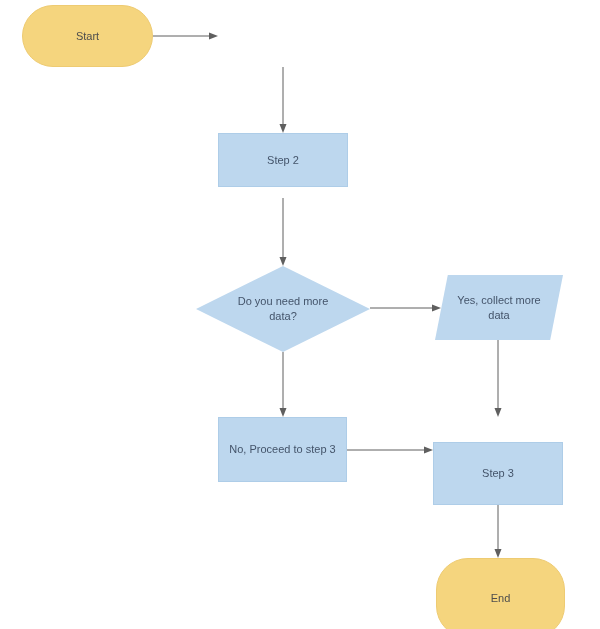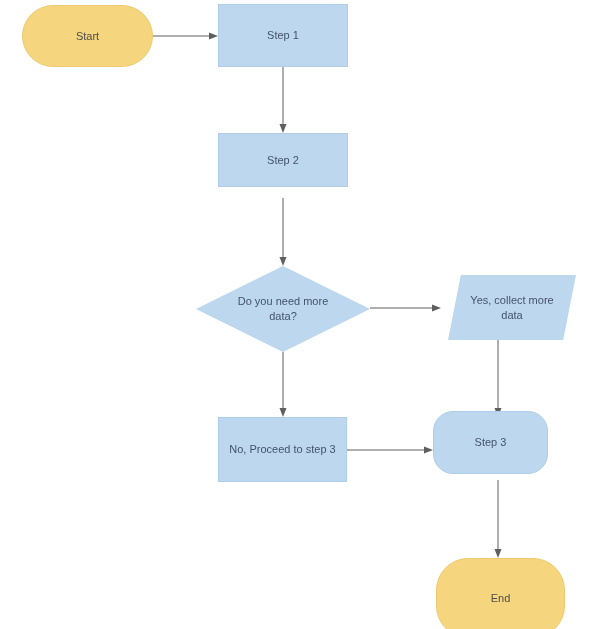--- a/index.html
+++ b/index.html
@@ -89,41 +89,38 @@
     <g>
       <path d="M498,480 L498,549"></path>
       <polygon points="498,558 494.5,549 501.5,549"></polygon>
     </g>
   </svg>
 
   <div class="node terminator" style="left:22px;top:5px;width:131px;height:62px;border-radius:31px;">
     <span class="lbl">Start</span>
   </div>
 
-  <div class="node process" style="left:218px;top:4px;width:130px;height:63px;">
-    <span class="lbl">Step 1</span>
-  </div>
 
   <div class="node process" style="left:218px;top:133px;width:130px;height:54px;">
     <span class="lbl">Step 2</span>
   </div>
 
   <div class="node decision" style="left:196px;top:266px;width:174px;height:86px;">
     <span class="lbl">Do you need more data?</span>
   </div>
 
-  <div class="node parallelogram" style="left:448px;top:275px;width:128px;height:65px;">
+  <div class="node parallelogram" style="left:435px;top:275px;width:128px;height:65px;">
     <span class="lbl">Yes, collect more data</span>
   </div>
 
   <div class="node process" style="left:218px;top:417px;width:129px;height:65px;text-align:right;">
     <span class="lbl" style="max-width:120px;">No, Proceed to step 3</span>
   </div>
 
-  <div class="node process" style="left:433px;top:411px;width:115px;height:63px;border-radius:20px;">
+  <div class="node process" style="left:433px;top:442px;width:130px;height:63px;">
     <span class="lbl">Step 3</span>
   </div>
 
   <div class="node terminator" style="left:436px;top:558px;width:129px;height:80px;border-radius:32px;">
     <span class="lbl">End</span>
   </div>
 
 </div>
 
 </body></html>

